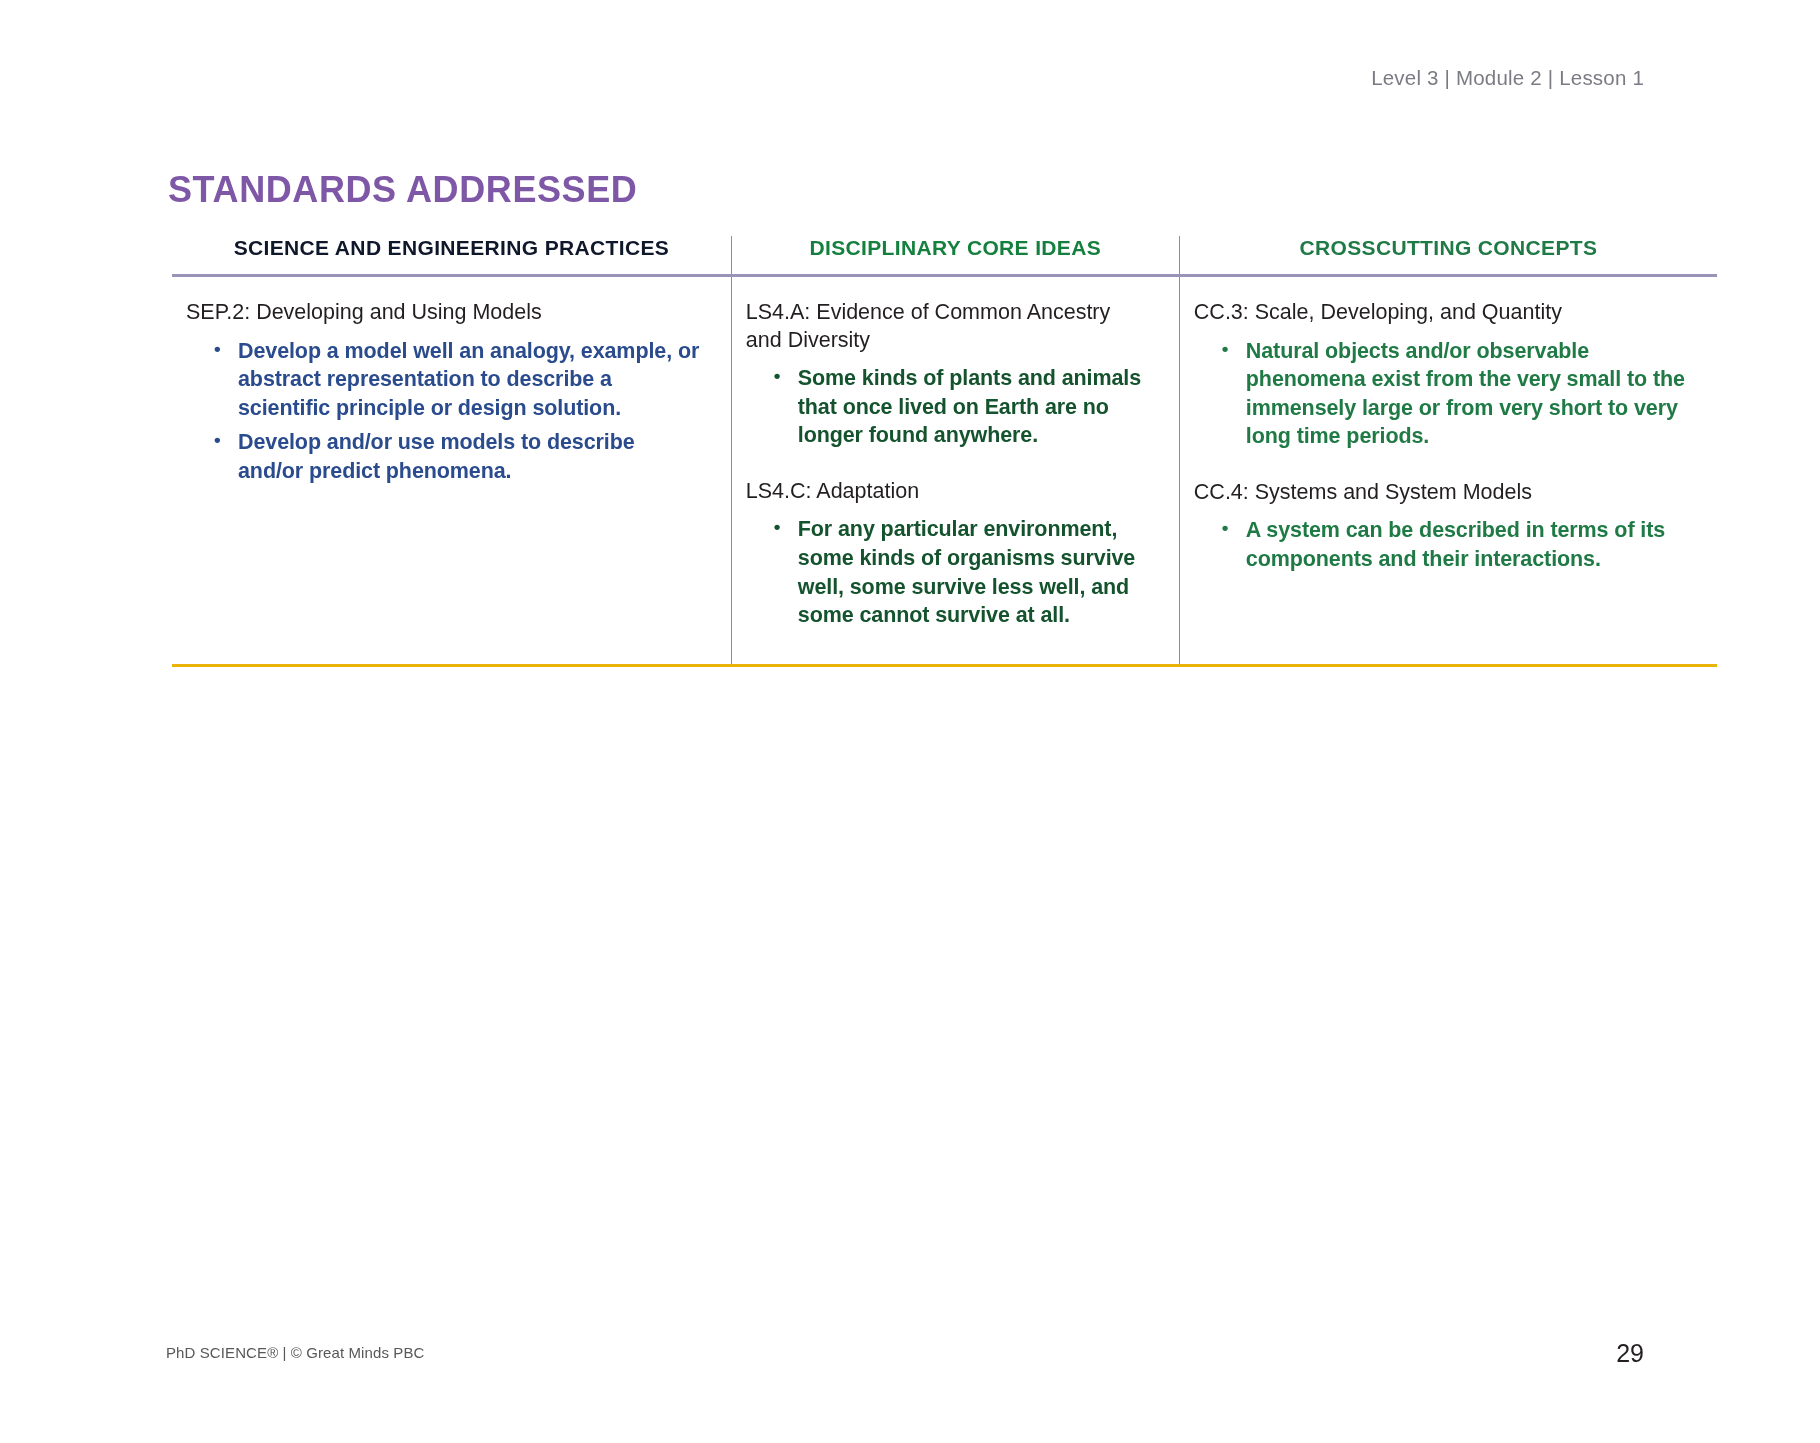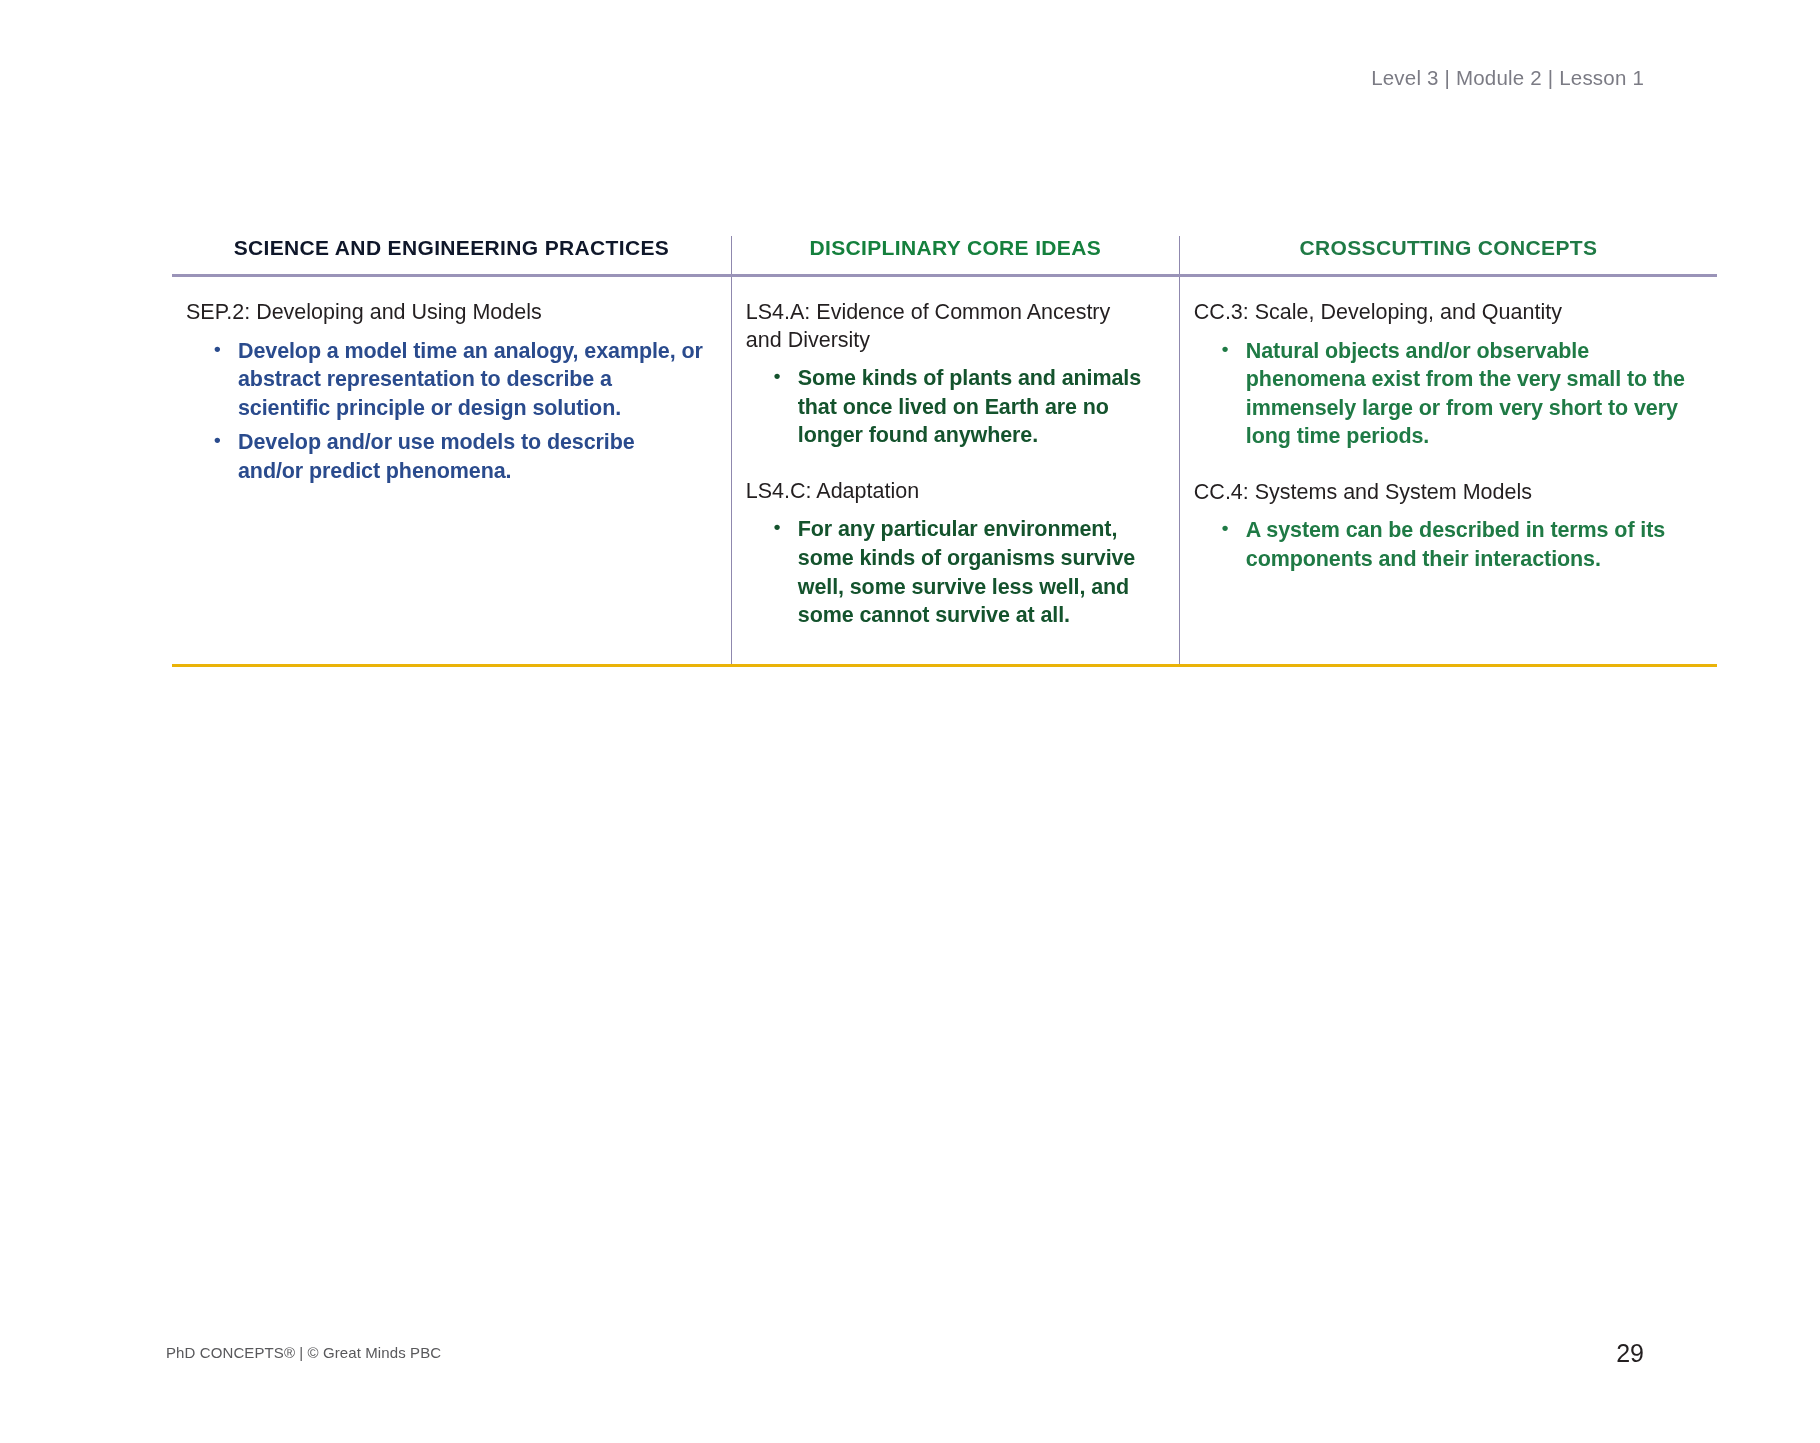--- a/index.html
+++ b/index.html
@@ -138,20 +138,21 @@
     margin-top: 40px;
   }
 </style>
 </head>
 <body>
 
 <div class="page">
 
   <div class="running-head">Level 3 | Module 2 | Lesson 1</div>
 
+  <h1 class="page-title">STANDARDS ADDRESSED</h1>
 
   <table class="std-table">
     <colgroup>
       <col class="c1">
         <col class="c2">
         <col class="c3">
     </colgroup>
     <thead>
       <tr>
         <th class="hdr-sep">SCIENCE AND ENGINEERING PRACTICES</th>
@@ -159,21 +160,21 @@
         <th class="hdr-ccc col-sep">CROSSCUTTING CONCEPTS</th>
       </tr>
     </thead>
     <tbody>
       <tr>
 
         <td>
           <div class="std-group">
             <p class="std-lead">SEP.2: Developing and Using Models</p>
             <ul class="std-list bul-sep">
-              <li>Develop a model time an analogy, example, or abstract representation to describe a scientific principle or design solution.</li>
+              <li>Develop a model well an analogy, example, or abstract representation to describe a scientific principle or design solution.</li>
               <li>Develop and/or use models to describe and/or predict phenomena.</li>
             </ul>
           </div>
         </td>
 
         <td class="col-sep">
           <div class="std-group">
             <p class="std-lead">LS4.A: Evidence of Common Ancestry and Diversity</p>
             <ul class="std-list bul-dci">
               <li>Some kinds of plants and animals that once lived on Earth are no longer found anywhere.</li>
@@ -199,17 +200,17 @@
             <ul class="std-list bul-ccc">
               <li>A system can be described in terms of its components and their interactions.</li>
             </ul>
           </div>
         </td>
 
       </tr>
     </tbody>
   </table>
 
-  <div class="footer-left">PhD CONCEPTS® | © Great Minds PBC</div>
+  <div class="footer-left">PhD SCIENCE® | © Great Minds PBC</div>
 
   <div class="footer-page">29</div>
 
 </div>
 
 </body></html>

